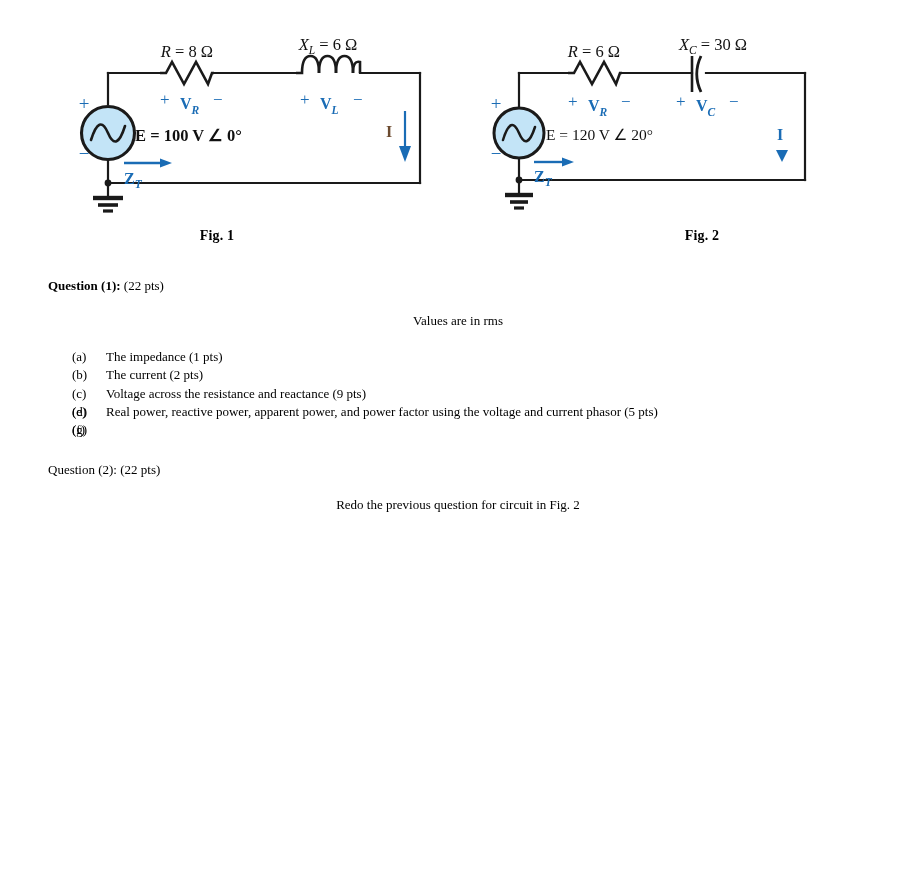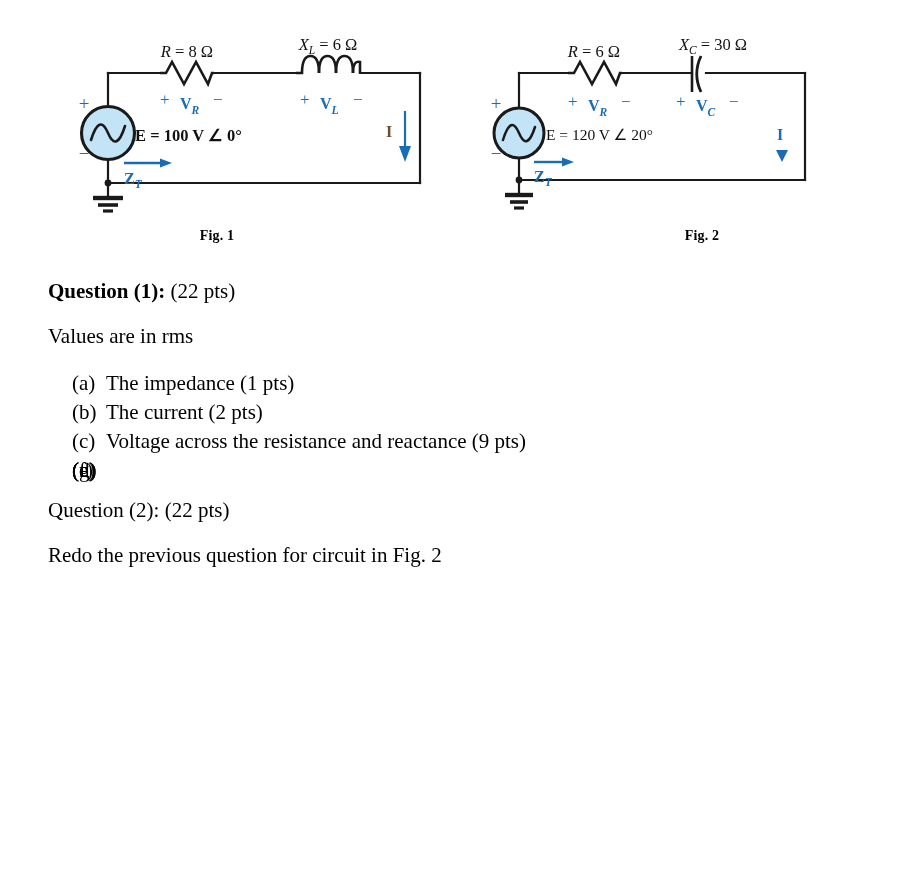--- a/index.html
+++ b/index.html
@@ -42,30 +42,31 @@
   }
   #figure-1 .fig-caption { top: 228px; left: -18px; }
   #figure-2 .fig-caption { top: 228px; left: 14px; }
 
   
   #body-text {
     position: absolute;
     left: 48px;
     top: 278px;
     width: 820px;
-    font-size: 21px;
+    font-size: 13px;
     line-height: 1.30;
   }
   .q-head {
     font-weight: bold;
     margin: 0 0 18px 0;
   }
   .q-head .pts-reg { font-weight: normal; }
   .para {
     margin: 13px 0 18px 0;
+    text-align: center;
   }
   ol.sublist {
     list-style: none;
     margin: 0;
     padding: 0 0 0 24px;
   }
   ol.sublist li {
     position: relative;
     padding-left: 34px;
     margin: 0 0 1px 0;
@@ -264,21 +265,21 @@
     <li>
       <span class="marker">(b)</span><span>The current (2 pts)</span>
     </li>
     <li>
       <span class="marker">(c)</span><span>Voltage across the resistance and reactance (9 pts)</span>
     </li>
     <li>
       <span class="marker">(d)</span>
     </li>
     <li>
-      <span class="marker">(e)</span>
+      <span class="marker">(e)</span><span>Real power, reactive power, apparent power, and power factor using the voltage and current phasor (5 pts)</span>
     </li>
     <li>
       <span class="marker">(f)</span>
     </li>
     <li>
       <span class="marker">(g)</span>
     </li>
   </ol>
 
   <p class="q2-head">Question (2): (22 pts)</p>

